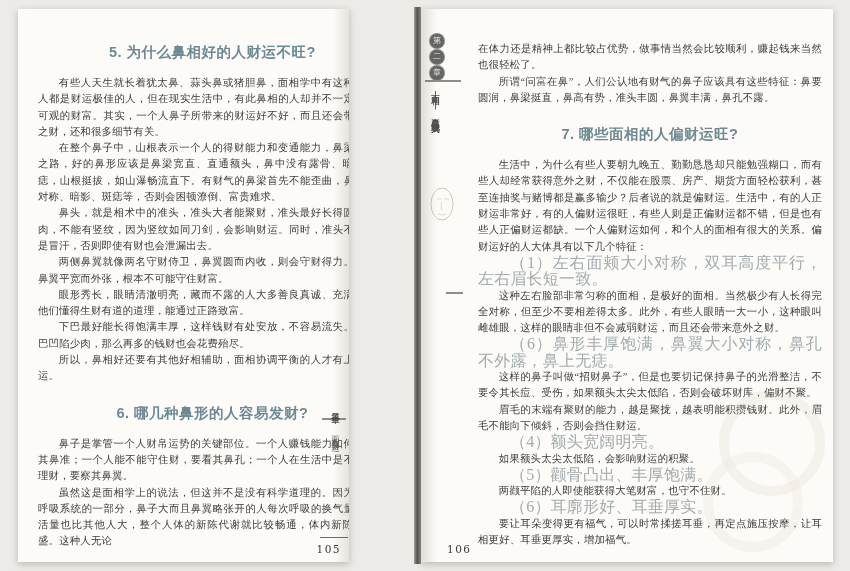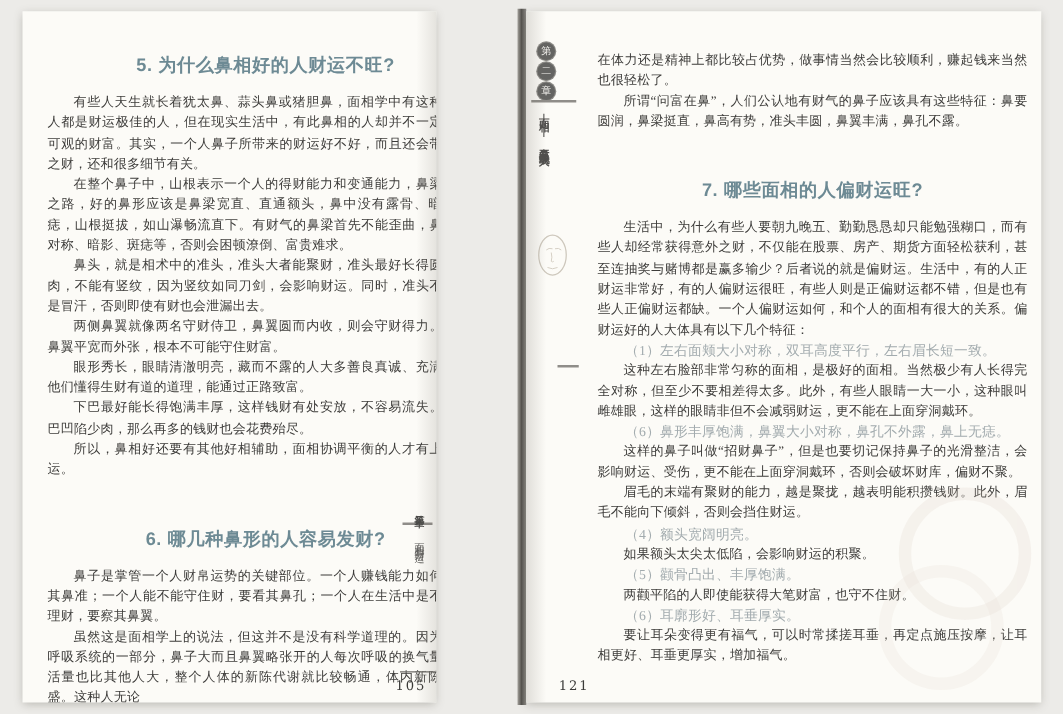--- a/index.html
+++ b/index.html
@@ -32,29 +32,29 @@
   }
   .main-col{position:absolute;}
   .main-left{left:20px;top:24px;width:349px;}
   .main-right{left:57px;top:32px;width:344px;}
   .heading{
     margin:10px 0 13px 0;text-align:center;
     font-family:"Liberation Sans","DejaVu Sans",sans-serif;
     font-weight:bold;font-size:14.5px;letter-spacing:0.5px;
     color:#6d8a94;
   }
-  .heading.mid{margin-top:37px;}
+  .heading.mid{margin-top:19px;}
   .body-p{
     margin:0;font-size:10.4px;line-height:16.3px;
     text-align:justify;text-indent:2em;color:#3d3c3a;
     letter-spacing:0.2px;
   }
   .body-p.noindent{text-indent:0;}
   .feature-p{
-    margin:0;font-size:11px;line-height:16.3px;
+    margin:0;font-size:16px;line-height:16.3px;
     text-align:justify;text-indent:2em;letter-spacing:0.2px;
     color:#a2abae;
   }
   
   .left-tab{position:absolute;right:3px;top:387px;width:24px;text-align:center;}
   .vert{
     writing-mode:vertical-rl;display:inline-block;
     font-family:"Liberation Sans","DejaVu Sans",sans-serif;
   }
   .tab-chapter{font-size:8px;font-weight:bold;color:#4a4a48;letter-spacing:1px;}
@@ -142,33 +142,33 @@
       </svg>
       <div class="rm-dash"></div>
     </div>
 
     <div class="main-col main-right">
       <p class="body-p noindent">在体力还是精神上都比较占优势，做事情当然会比较顺利，赚起钱来当然也很轻松了。</p>
       <p class="body-p">所谓“问富在鼻”，人们公认地有财气的鼻子应该具有这些特征：鼻要圆润，鼻梁挺直，鼻高有势，准头丰圆，鼻翼丰满，鼻孔不露。</p>
       <h2 class="heading mid">7. 哪些面相的人偏财运旺?</h2>
       <p class="body-p">生活中，为什么有些人要朝九晚五、勤勤恳恳却只能勉强糊口，而有些人却经常获得意外之财，不仅能在股票、房产、期货方面轻松获利，甚至连抽奖与赌博都是赢多输少？后者说的就是偏财运。生活中，有的人正财运非常好，有的人偏财运很旺，有些人则是正偏财运都不错，但是也有些人正偏财运都缺。一个人偏财运如何，和个人的面相有很大的关系。偏财运好的人大体具有以下几个特征：</p>
       <p class="feature-p">（1）左右面颊大小对称，双耳高度平行，左右眉长短一致。</p>
-      <p class="body-p">这种左右脸部非常匀称的面相，是极好的面相。当然极少有人长得完全对称，但至少不要相差得太多。此外，有些人眼睛一大一小，这种眼叫雌雄眼，这样的眼睛非但不会减弱财运，更不能在上面穿洞戴环。</p>
+      <p class="body-p">这种左右脸部非常匀称的面相，是极好的面相。当然极少有人长得完全对称，但至少不要相差得太多。此外，有些人眼睛一大一小，这种眼叫雌雄眼，这样的眼睛非但不会减弱财运，而且还会带来意外之财。</p>
       <p class="feature-p">（6）鼻形丰厚饱满，鼻翼大小对称，鼻孔不外露，鼻上无痣。</p>
-      <p class="body-p">这样的鼻子叫做“招财鼻子”，但是也要切记保持鼻子的光滑整洁，会影响财运、受伤，更不能在上面穿洞戴环，否则会破坏财库，偏财不聚。</p>
+      <p class="body-p">这样的鼻子叫做“招财鼻子”，但是也要切记保持鼻子的光滑整洁，不要令其长痘、受伤，如果额头太尖太低陷，否则会破坏财库，偏财不聚。</p>
       <p class="body-p">眉毛的末端有聚财的能力，越是聚拢，越表明能积攒钱财。此外，眉毛不能向下倾斜，否则会挡住财运。</p>
       <p class="feature-p">（4）额头宽阔明亮。</p>
       <p class="body-p">如果额头太尖太低陷，会影响财运的积聚。</p>
       <p class="feature-p">（5）颧骨凸出、丰厚饱满。</p>
       <p class="body-p">两颧平陷的人即使能获得大笔财富，也守不住财。</p>
       <p class="feature-p">（6）耳廓形好、耳垂厚实。</p>
       <p class="body-p">要让耳朵变得更有福气，可以时常揉搓耳垂，再定点施压按摩，让耳相更好、耳垂更厚实，增加福气。</p>
     </div>
 
     <div class="watermark">
       <div class="wm-c1"></div>
       <div class="wm-c2"></div>
     </div>
 
-    <div class="pagenum pagenum-right">121</div>
+    <div class="pagenum pagenum-right">106</div>
   </div>
 
 </div>
 
 </body></html>

